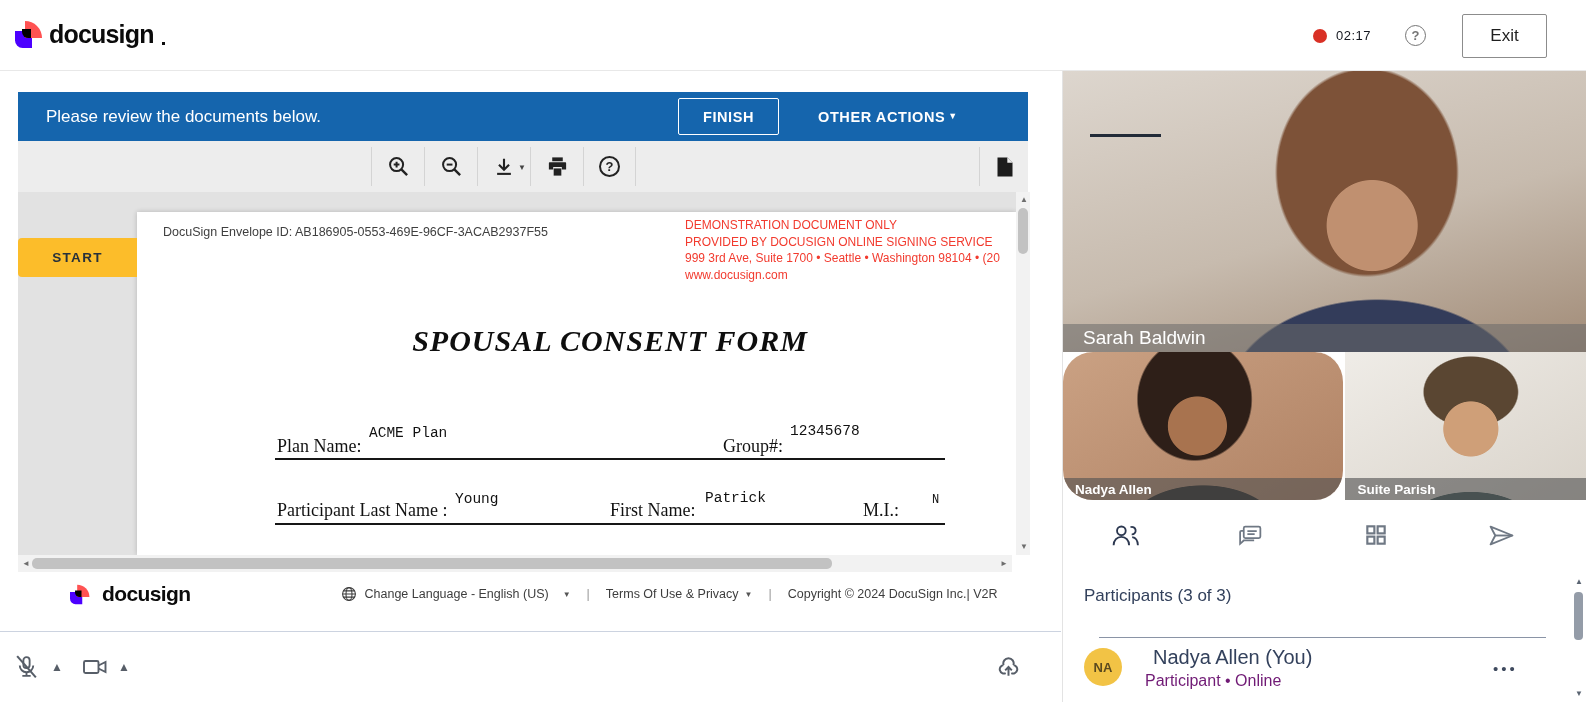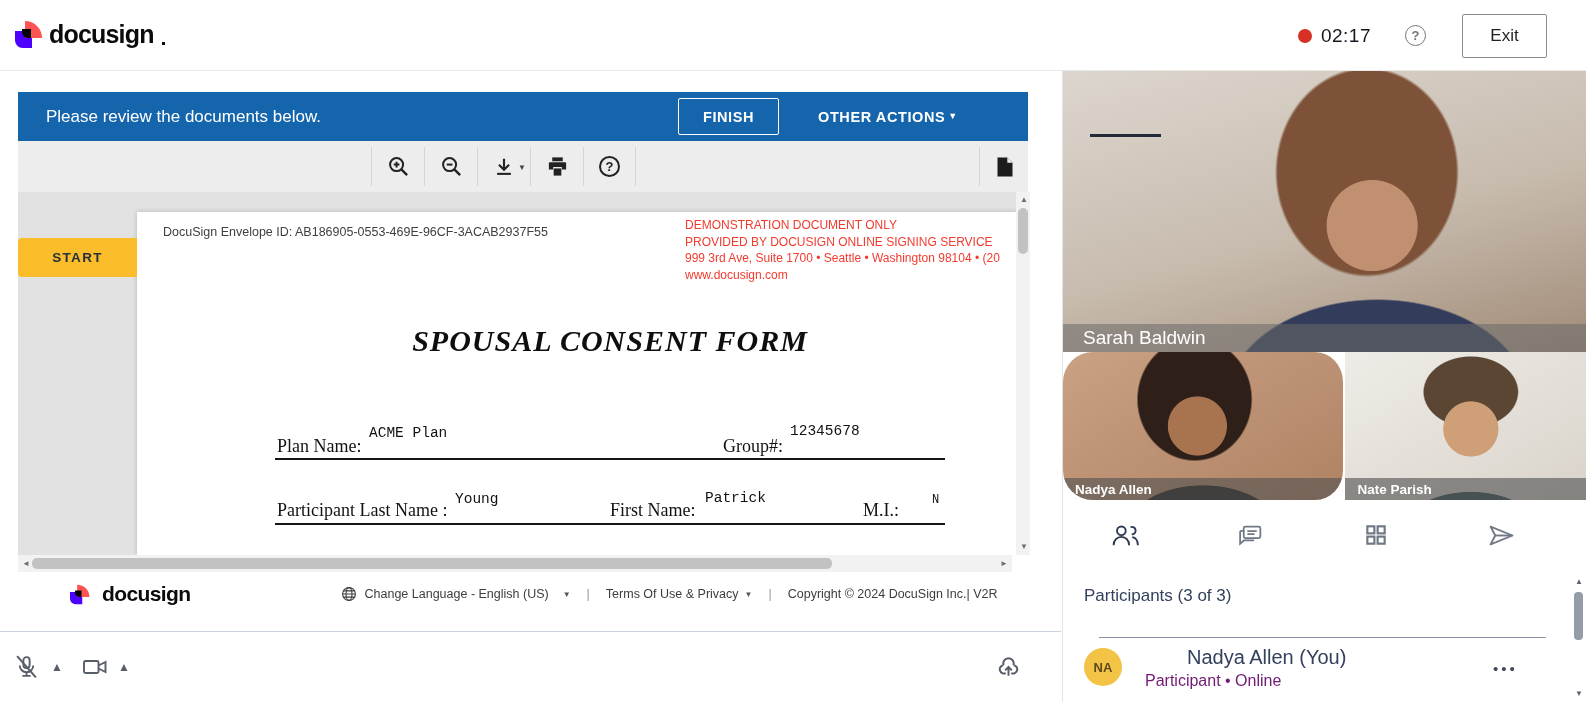--- a/index.html
+++ b/index.html
@@ -16,21 +16,21 @@
   .brand-mark .bm-red { position:absolute; right:0; top:0; width:17px; height:17px;
             background:#FF5252; border-radius:0 100% 0 0; }
   .brand-mark .bm-purple { position:absolute; left:0; bottom:0; width:17px; height:17px;
             background:#4C00FF; border-radius:0 0 0 45%; }
   .brand-mark .bm-black { position:absolute; left:7px; top:8px; width:9px; height:9px;
             background:#000; border-radius:0 0 0 70%; }
   .brand-word { font-size:25px; font-weight:700; letter-spacing:-0.8px; color:#0b0b0b; }
   .brand-dot { width:3px; height:3px; background:#0b0b0b; margin-left:1px; align-self:flex-end; margin-bottom:4px; }
   .header-right { position:absolute; right:39px; top:0; height:71px; display:flex; align-items:center; }
   .rec-dot { width:14px; height:14px; border-radius:50%; background:#D93025; margin-right:9px; }
-  .timer { font-size:19px; color:#14171f; letter-spacing:0.5px; }
+  .timer { font-size:13px; color:#14171f; letter-spacing:0.5px; }
   .help-circle { width:21px; height:21px; border:1.5px solid #757575; border-radius:50%;
             color:#757575; font-size:13px; font-weight:700; display:flex; align-items:center;
             justify-content:center; margin-left:34px; }
   .exit-btn { margin-left:36px; width:85px; height:44px; background:#fff; border:1px solid #8c8c8c;
             border-radius:2px; font-size:17px; color:#1f1f1f; display:flex; align-items:center;
             justify-content:center; cursor:pointer; font-family:inherit; }
 
   
   .banner { position:absolute; left:18px; top:92px; width:1010px; height:49px; background:#1565AD; }
   .banner-msg { position:absolute; left:28px; top:50%; transform:translateY(-50%);
@@ -133,21 +133,21 @@
             color:#6f7884; background:none; border:none; }
   .tab.active { color:#2c3850; }
   .tab-underline { position:absolute; left:27px; top:63px; width:71px; height:3px; background:#222b38; }
 
   .plist { position:absolute; left:0; top:499px; width:524px; height:132px; }
   .plist-heading { position:absolute; left:21px; top:16px; font-size:17px; color:#33415c; }
   .plist-divider { position:absolute; left:36px; top:67px; width:447px; height:1px; background:#8a94a6; }
   .avatar { position:absolute; left:21px; top:78px; width:38px; height:38px; border-radius:50%;
             background:#F2C345; color:#5b4a1f; font-size:13px; font-weight:700;
             display:flex; align-items:center; justify-content:center; }
-  .p-name { position:absolute; left:90px; top:76px; font-size:20px; color:#33415c;margin-left:34px; }
+  .p-name { position:absolute; left:90px; top:76px; font-size:20px; color:#33415c; }
   .p-meta { position:absolute; left:82px; top:102px; font-size:16px; color:#701a75; }
   .kebab { position:absolute; left:430px; top:90px; font-size:15px; letter-spacing:3px;
             color:#3f4a5e; cursor:pointer; }
   .plist-scroll { position:absolute; right:2px; top:6px; width:14px; height:124px; }
   .plist-scroll .sb-thumb { position:absolute; left:3px; top:16px; width:9px; height:48px;
             background:#949ca8; border-radius:4px; }
 
   svg { display:block; }
 </style>
 </head>
@@ -335,21 +335,21 @@
 
 <div class="video-panel">
   <div class="video-main">
     <div class="vlabel-main">Sarah Baldwin</div>
   </div>
   <div class="video-thumbs">
     <div class="thumb thumb-1">
       <div class="vlabel-sm">Nadya Allen</div>
     </div>
     <div class="thumb thumb-2">
-      <div class="vlabel-sm">Nate Parish</div>
+      <div class="vlabel-sm">Suite Parish</div>
     </div>
   </div>
 
   <div class="tabs">
     <button class="tab active">
       <span>
         <svg width="31" height="25" viewBox="0 0 30 24" fill="none" stroke="currentColor" stroke-width="1.8">
           <circle cx="11" cy="7.5" r="4.2"></circle>
           <path d="M3.5 21.5c0-4.8 3.4-8.2 7.5-8.2s7.5 3.4 7.5 8.2"></path>
           <path d="M19.8 4a3.6 3.6 0 1 1 1.2 6.9"></path>

